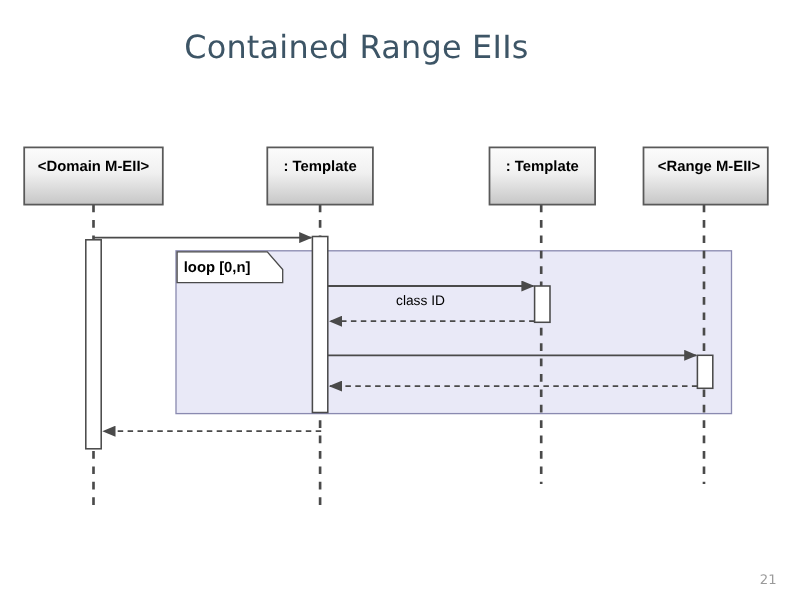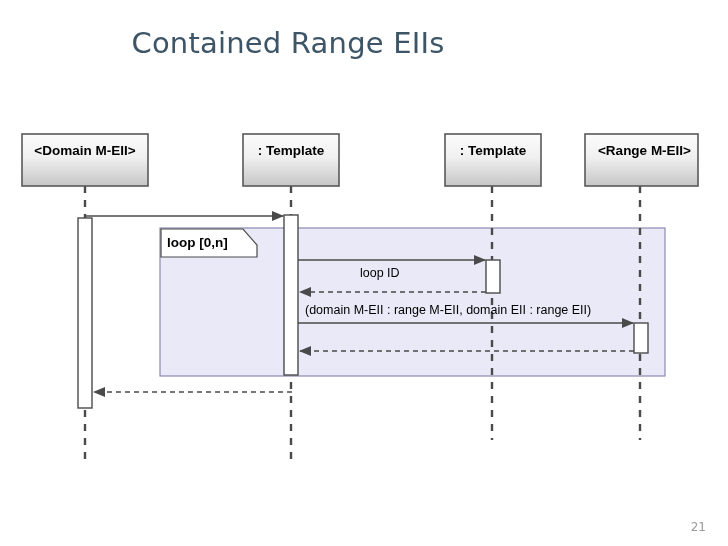--- a/index.html
+++ b/index.html
@@ -20,20 +20,21 @@
     position: absolute;
     left: 0;
     top: 26px;
     width: 576px;
     text-align: center;
     font-size: 29px;
     font-weight: 400;
     color: #3d5566;
     letter-spacing: 0.2px;
     font-family: "DejaVu Sans", sans-serif;
+    padding-left: 36px;
   }
 
   
   #diagram {
     position: absolute;
     left: 0;
     top: 0;
     width: 728px;
     height: 489px;
   }
@@ -141,18 +142,17 @@
 
   <div class="dtext lifeline-label" style="left:243px; top:144px; width:96px;">: Template</div>
 
   <div class="dtext lifeline-label" style="left:445px; top:144px; width:96px;">: Template</div>
 
   <div class="dtext lifeline-label" style="left:588px; top:144px; width:113px;">&lt;Range M-EII&gt;</div>
 
   <div class="dtext frag-label" style="left:167px; top:236px;">loop [0,n]</div>
 
 
-  <div class="dtext msg-label" style="left:360px; top:267px;">loop ID</div>
+  <div class="dtext msg-label" style="left:360px; top:267px;">class ID</div>
 
-  <div class="dtext msg-label" style="left:305px; top:304px;">(domain M-EII : range M-EII, domain EII : range EII)</div>
 </div>
 
 <div id="page-number">21</div>
 
 </body></html>

